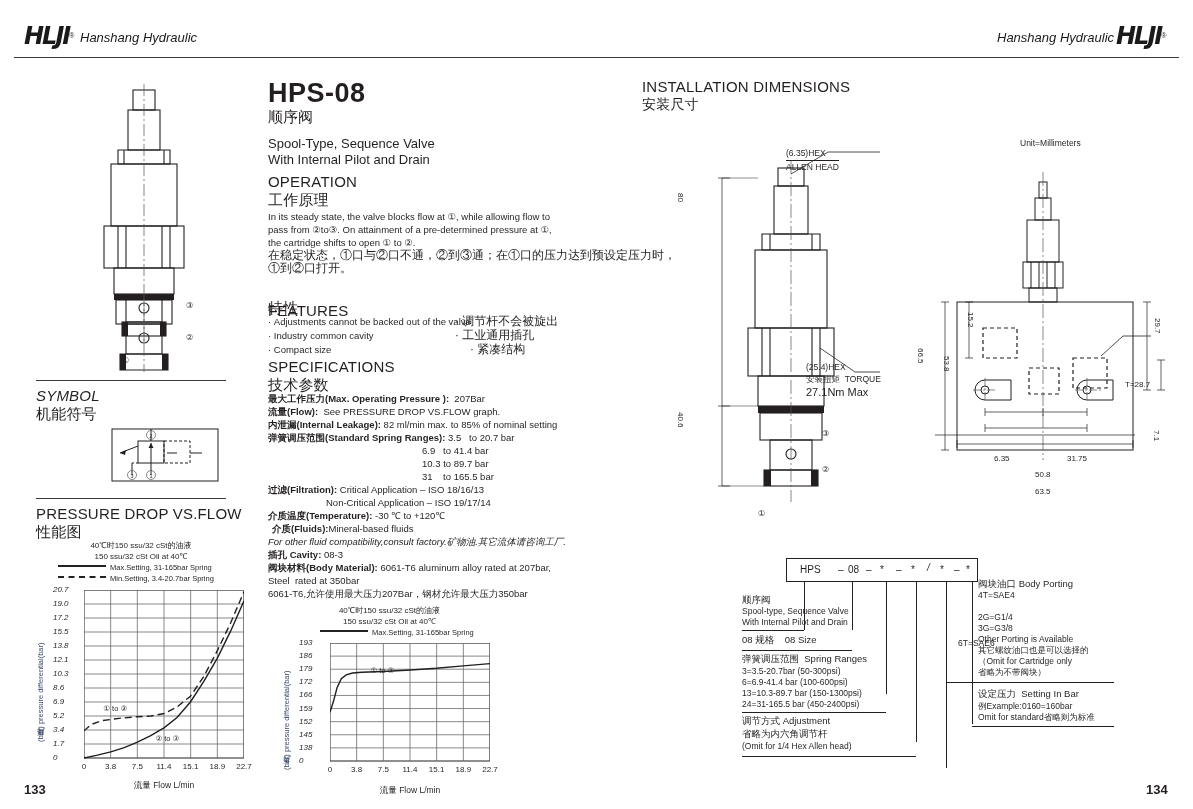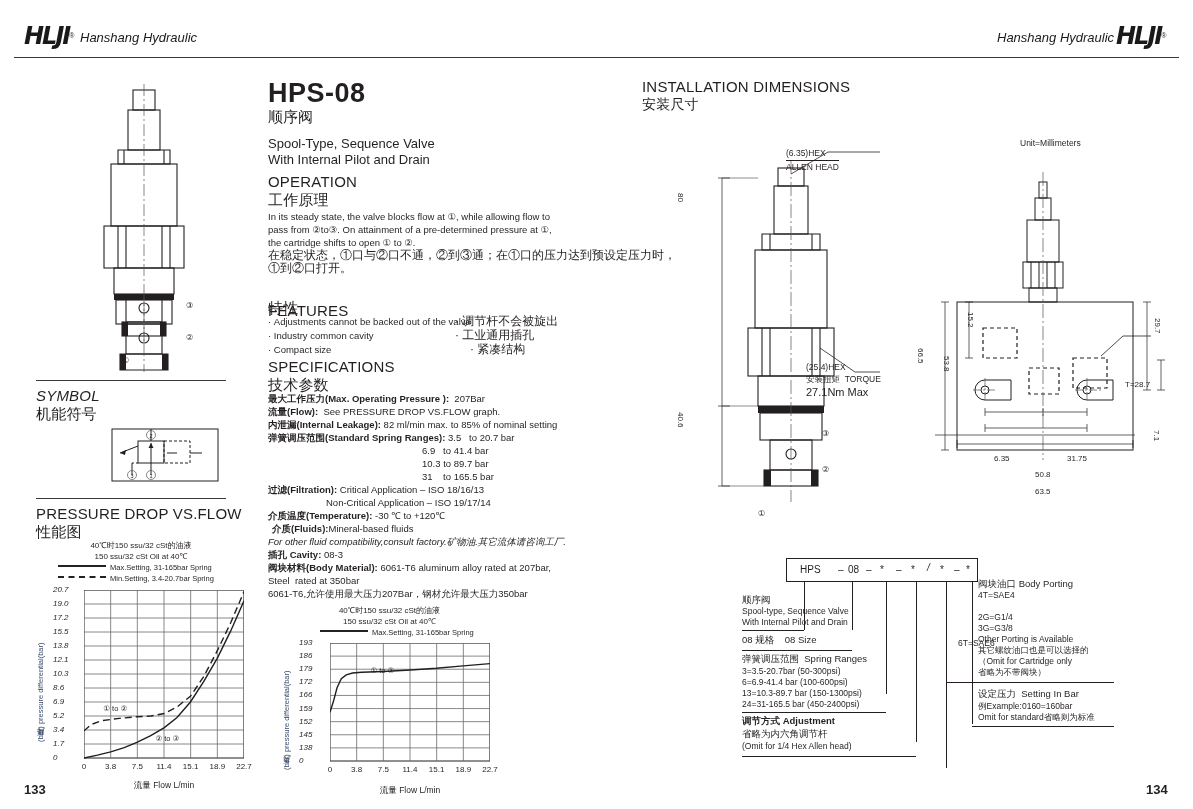--- a/index.html
+++ b/index.html
@@ -470,21 +470,21 @@
   <div class="mc-text" style="left:742px;top:634px;font-size:9.5px;">08 规格    08 Size</div>
   <div class="hline" style="left:742px;top:650px;width:110px;"></div>
 
   <div class="mc-text" style="left:742px;top:653px;font-size:9.5px;">弹簧调压范围  Spring Ranges</div>
   <div class="mc-text" style="left:742px;top:666px;">3=3.5-20.7bar (50-300psi)</div>
   <div class="mc-text" style="left:742px;top:677px;">6=6.9-41.4 bar (100-600psi)</div>
   <div class="mc-text" style="left:742px;top:688px;">13=10.3-89.7 bar (150-1300psi)</div>
   <div class="mc-text" style="left:742px;top:699px;">24=31-165.5 bar (450-2400psi)</div>
   <div class="hline" style="left:742px;top:712px;width:144px;"></div>
 
-  <div class="mc-text" style="left:742px;top:715px;font-size:9.5px;font-weight:bold;">调节方式 Adjustment</div>
+  <div class="mc-text" style="left:742px;top:715px;font-size:9.5px;">调节方式 Adjustment</div>
   <div class="mc-text" style="left:742px;top:728px;font-size:9.5px;">省略为内六角调节杆</div>
   <div class="mc-text" style="left:742px;top:741px;">(Omit for 1/4 Hex Allen head)</div>
   <div class="hline" style="left:742px;top:756px;width:174px;"></div>
 
   <div class="mc-text" style="left:978px;top:578px;font-size:9.5px;">阀块油口 Body Porting</div>
   <div class="mc-text" style="left:978px;top:590px;">4T=SAE4</div>
   <div class="mc-text" style="left:958px;top:601px;margin-top:37px;">6T=SAE6</div>
   <div class="mc-text" style="left:978px;top:612px;">2G=G1/4</div>
   <div class="mc-text" style="left:978px;top:623px;">3G=G3/8</div>
   <div class="mc-text" style="left:978px;top:634px;">Other Porting is Available</div>

